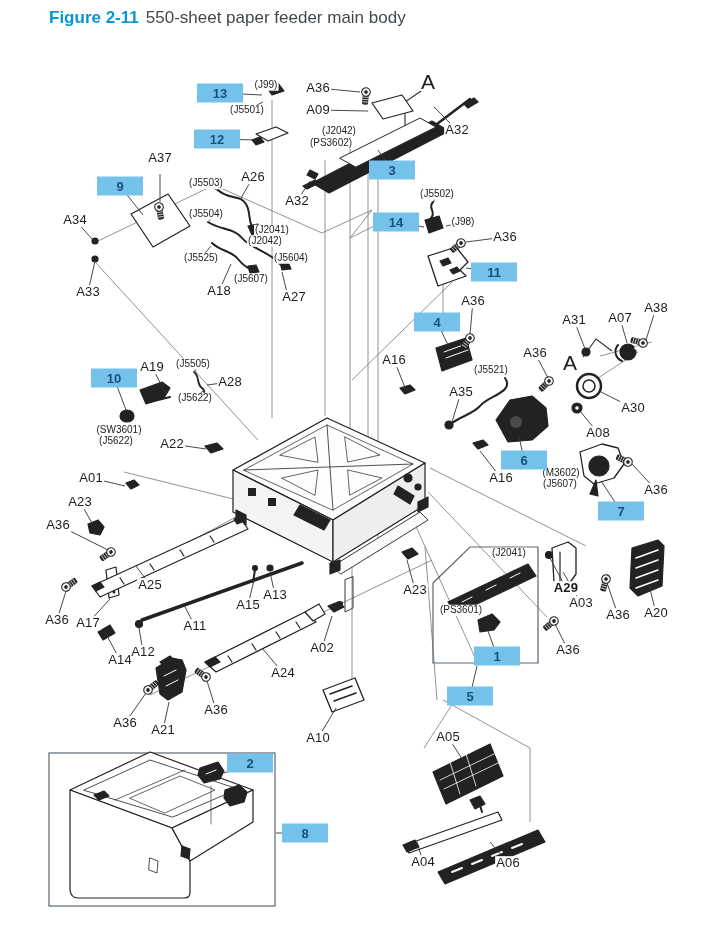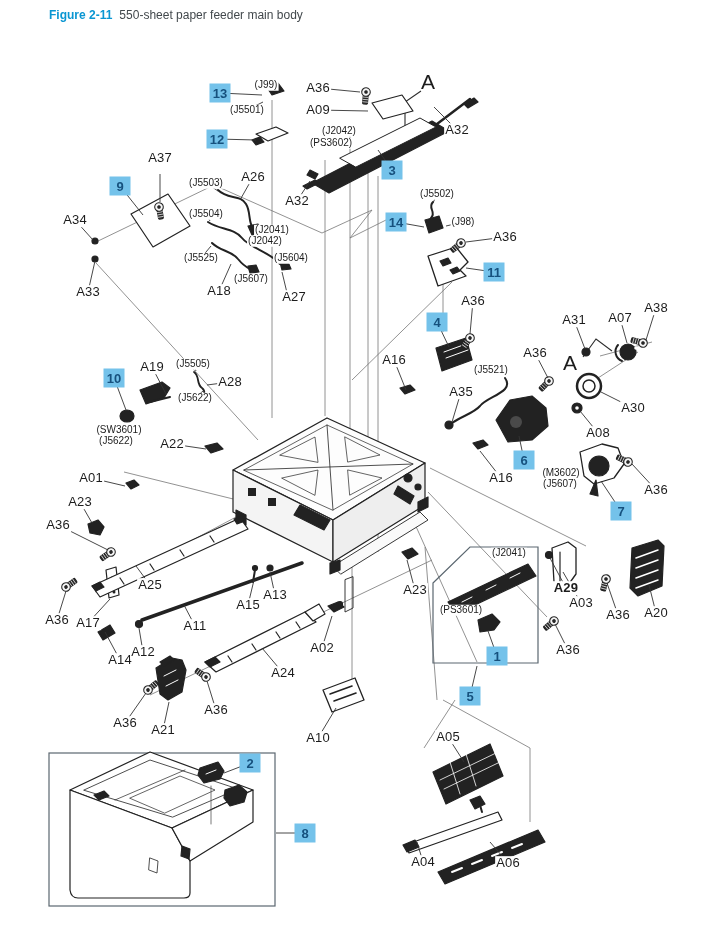--- a/index.html
+++ b/index.html
@@ -2,36 +2,36 @@
 <html style="--accent-blue: #0a96d2; --callout-bg: #74c2ea; --callout-text: #16517e; --line: #333333; --text: #1c1c1c;"><head>
 <meta charset="utf-8">
 <style>
   :root{
     --accent-blue:#0a96d2; --callout-bg:#74c2ea; --callout-text:#16517e;
     --line:#333333; --text:#1c1c1c;
   }
   html,body{margin:0;padding:0;background:#ffffff;}
   body{width:707px;height:928px;font-family:"Liberation Sans",sans-serif;}
   .page{position:relative;width:707px;height:928px;overflow:hidden;background:#fff;}
-  .figure-caption{position:absolute;left:49px;top:8px;font-size:12px;white-space:nowrap;}
+  .figure-caption{position:absolute;left:49px;top:8px;font-size:17px;white-space:nowrap;}
   .fig-label{color:var(--accent-blue,#0a96d2);font-weight:bold;margin-right:7px;}
   .fig-title{color:#42484c;}
   .diagram{position:absolute;left:0;top:0;width:707px;height:928px;}
   #art{position:absolute;left:0;top:0;}
   #labels{position:absolute;left:0;top:0;width:707px;height:928px;pointer-events:none;}
   .plabel,.clabel,.dletter{
     position:absolute;transform:translate(-50%,-50%);
     color:var(--text,#1c1c1c);background:#fff;padding:0 1px;line-height:1.05;white-space:nowrap;
   }
   .plabel{font-size:13px;letter-spacing:.2px;}
   .clabel{font-size:10px;}
   .dletter{font-size:21px;background:transparent;}
   .ncall{
     position:absolute;transform:translate(-50%,-50%);
-    width:21px;height:19px;background:var(--callout-bg,#74c2ea);
+    width:46px;height:19px;background:var(--callout-bg,#74c2ea);
     color:var(--callout-text,#16517e);font-size:13px;font-weight:bold;
     display:flex;align-items:center;justify-content:center;line-height:19px;
   }
 </style>
 </head>
 <body>
 
 <div class="page">
   <div class="figure-caption">
     <span class="fig-label">Figure 2-11</span><span class="fig-title">550-sheet paper feeder main body</span>

